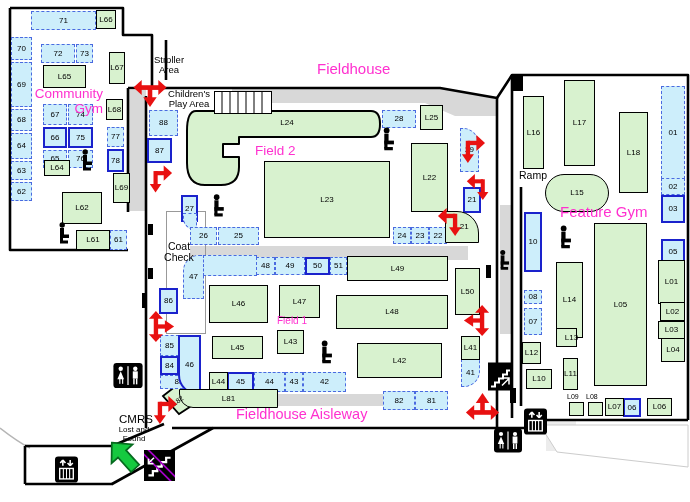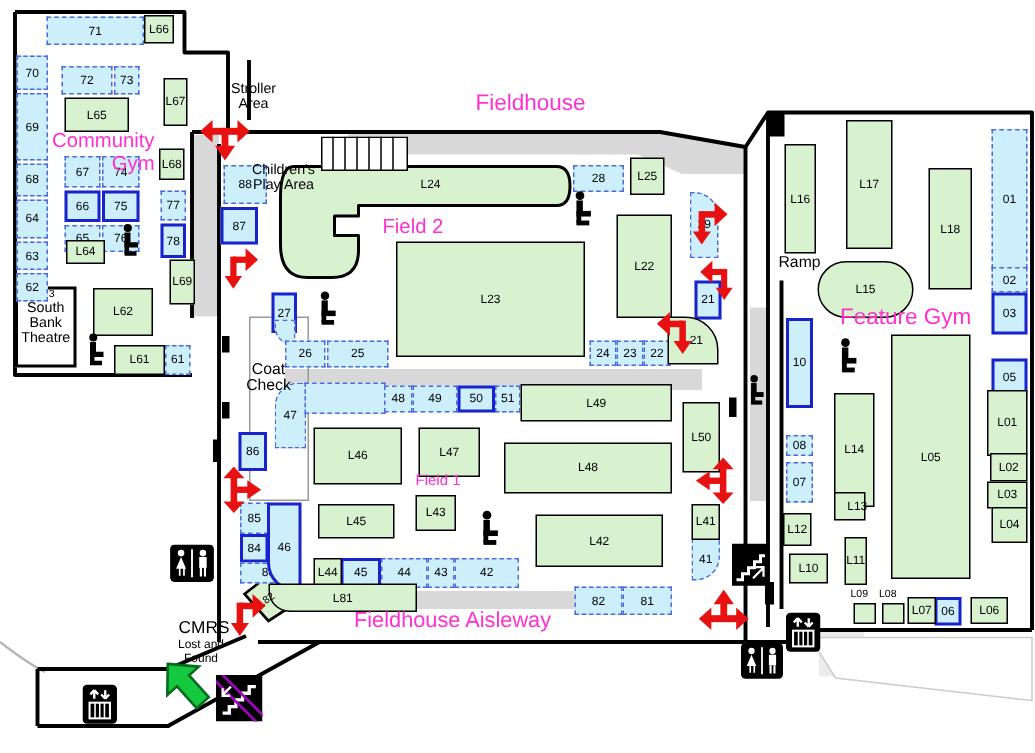--- a/index.html
+++ b/index.html
@@ -55,24 +55,20 @@
       <path d="M172,428 H497"></path>
       <path d="M112,446 L164,424"></path>
       <path d="M112,484 L213,428"></path>
       <path d="M25,446 H112 M25,446 V484 M25,484 H113"></path>
       <path d="M497,428 H531 V420 H688"></path>
     </g>
   </svg>
 
   <div class="coat"></div>
 
-  <div class="theatre">
-    <div class="tcode">L63</div>
-    <div class="tname">South Bank Theatre</div>
-  </div>
 
   <div id="booths-layer">
       <div class="booth" style="position: absolute; left: 31px; top: 11px; width: 65px; height: 19px;">71</div>
       <div class="booth" style="position: absolute; left: 11px; top: 37px; width: 21px; height: 23px;">70</div>
       <div class="booth" style="position: absolute; left: 11px; top: 62px; width: 21px; height: 45px;">69</div>
       <div class="booth" style="position: absolute; left: 11px; top: 109px; width: 21px; height: 22px;">68</div>
       <div class="booth" style="position: absolute; left: 11px; top: 133px; width: 21px; height: 26px;">64</div>
       <div class="booth" style="position: absolute; left: 11px; top: 161px; width: 21px; height: 19px;">63</div>
       <div class="booth" style="position: absolute; left: 11px; top: 182px; width: 21px; height: 19px;">62</div>
       <div class="booth" style="position: absolute; left: 41px; top: 44px; width: 34px; height: 19px;">72</div>
@@ -175,21 +171,21 @@
   <div id="labels-layer">
       <div class="lbl" style="left: 31px; top: 87px; width: 72px; font-size: 13.5px; color: rgb(255, 48, 207); text-align: right;">Community
 Gym</div>
       <div class="lbl" style="left: 317px; top: 61px; width: 90px; font-size: 15px; color: rgb(255, 48, 207); text-align: left;">Fieldhouse</div>
       <div class="lbl" style="left: 255px; top: 144px; width: 50px; font-size: 13.5px; color: rgb(255, 48, 207); text-align: left;">Field 2</div>
       <div class="lbl" style="left: 277px; top: 316px; width: 50px; font-size: 10px; color: rgb(255, 48, 207); text-align: left;">Field 1</div>
       <div class="lbl" style="left: 560px; top: 204px; width: 95px; font-size: 15px; color: rgb(255, 48, 207); text-align: left;">Feature Gym</div>
       <div class="lbl" style="left: 236px; top: 407px; width: 145px; font-size: 14.5px; color: rgb(255, 48, 207); text-align: left;">Fieldhouse Aisleway</div>
       <div class="lbl" style="left: 148px; top: 55px; width: 42px; font-size: 9.5px; color: rgb(0, 0, 0); text-align: center;">Stroller
 Area</div>
-      <div class="lbl" style="left: 162px; top: 89px; width: 54px; font-size: 9.5px; color: rgb(0, 0, 0); text-align: center; margin-top: 20px;">Children's
+      <div class="lbl" style="left: 162px; top: 89px; width: 54px; font-size: 9.5px; color: rgb(0, 0, 0); text-align: center;">Children's
 Play Area</div>
       <div class="lbl" style="left: 519px; top: 170px; width: 36px; font-size: 10.5px; color: rgb(0, 0, 0); text-align: left;">Ramp</div>
       <div class="lbl" style="left: 158px; top: 241px; width: 42px; font-size: 10.5px; color: rgb(0, 0, 0); text-align: center;">Coat
 Check</div>
       <div class="lbl" style="left: 112px; top: 413px; width: 48px; font-size: 11.5px; color: rgb(0, 0, 0); text-align: center;">CMRS</div>
       <div class="lbl" style="left: 112px; top: 426px; width: 44px; font-size: 8px; color: rgb(0, 0, 0); text-align: center;">Lost and
 Found</div>
       <div class="lbl" style="left: 272px; top: 119px; width: 30px; font-size: 8px; color: rgb(0, 0, 0); text-align: center;">L24</div>
       <div class="lbl" style="left: 164px; top: 397px; width: 28px; font-size: 7px; color: rgb(0, 0, 0); text-align: center; transform: rotate(-35deg);">L82</div>
     </div>

